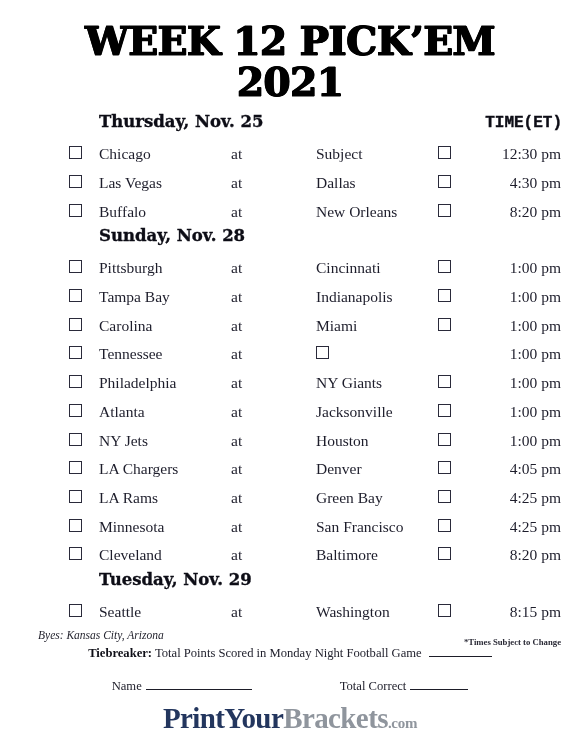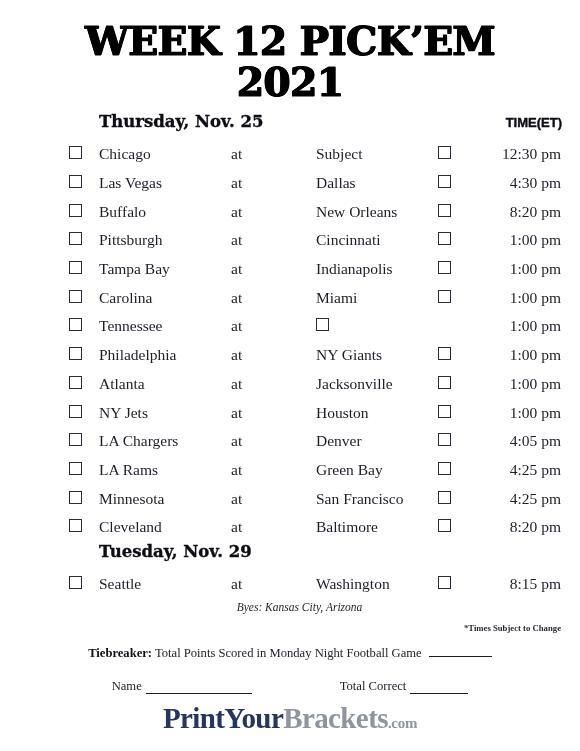--- a/index.html
+++ b/index.html
@@ -83,36 +83,35 @@
     font-family: "DejaVu Serif", "Liberation Serif", serif;
     font-weight: 700;
     font-size: 16.5px;
     line-height: 19px;
     color: #0d0d16;
     -webkit-text-stroke: 0.35px #0d0d16;
     white-space: nowrap;
   }
   .timehead {
     margin-left: auto;
-    font-family: Liberation Sans, sans-serif;
-    font-weight: 700;
-    font-size: 13px;
+    font-family: Liberation Mono, monospace;
+    font-weight: 700;
+    font-size: 16px;
     line-height: 19px;
     color: #0d0d16;
     -webkit-text-stroke: 0.4px #0d0d16;
     padding-right: 2px;
     white-space: nowrap;
   }
 
   
   .notes {
     display: flex;
-    align-items: center;
+    align-items: flex-start;
     padding: 2px 19px 0 38px;
-    flex-direction: column;
   }
   .byes {
     font-style: italic;
     font-size: 11.5px;
     line-height: 14px;
     color: #24242f;
     white-space: nowrap;
   }
   .subject {
     margin-left: auto;
@@ -150,21 +149,21 @@
     margin-left: 4px;
     height: 11px;
   }
   .blank.tb { width: 63px; }
   .blank.name { width: 106px; }
   .blank.total { width: 58px; }
 
   .namerow {
     display: flex;
     justify-content: center;
-    align-items: flex-end;
+    align-items: flex-start;
     margin-top: 17px;
     font-size: 12.6px;
     line-height: 16px;
     color: #22222e;
   }
   .namerow .gap { width: 88px; }
 
   .logo {
     text-align: center;
     margin-top: 8px;
@@ -208,20 +207,23 @@
       <div class="col-box2"><span class="checkbox"></span></div>
       <div class="col-time cell">4:30 pm</div>
     </div>
     <div class="row">
       <div class="col-box1"><span class="checkbox"></span></div>
       <div class="col-home cell">Buffalo</div>
       <div class="col-at cell">at</div>
       <div class="col-away cell">New Orleans</div>
       <div class="col-box2"><span class="checkbox"></span></div>
       <div class="col-time cell">8:20 pm</div>
+    </div>
+    <div class="dayrow">
+      <div class="dayhead">Sunday, Nov. 28</div>
     </div>
     <div class="row">
       <div class="col-box1"><span class="checkbox"></span></div>
       <div class="col-home cell">Pittsburgh</div>
       <div class="col-at cell">at</div>
       <div class="col-away cell">Cincinnati</div>
       <div class="col-box2"><span class="checkbox"></span></div>
       <div class="col-time cell">1:00 pm</div>
     </div>
     <div class="row">

